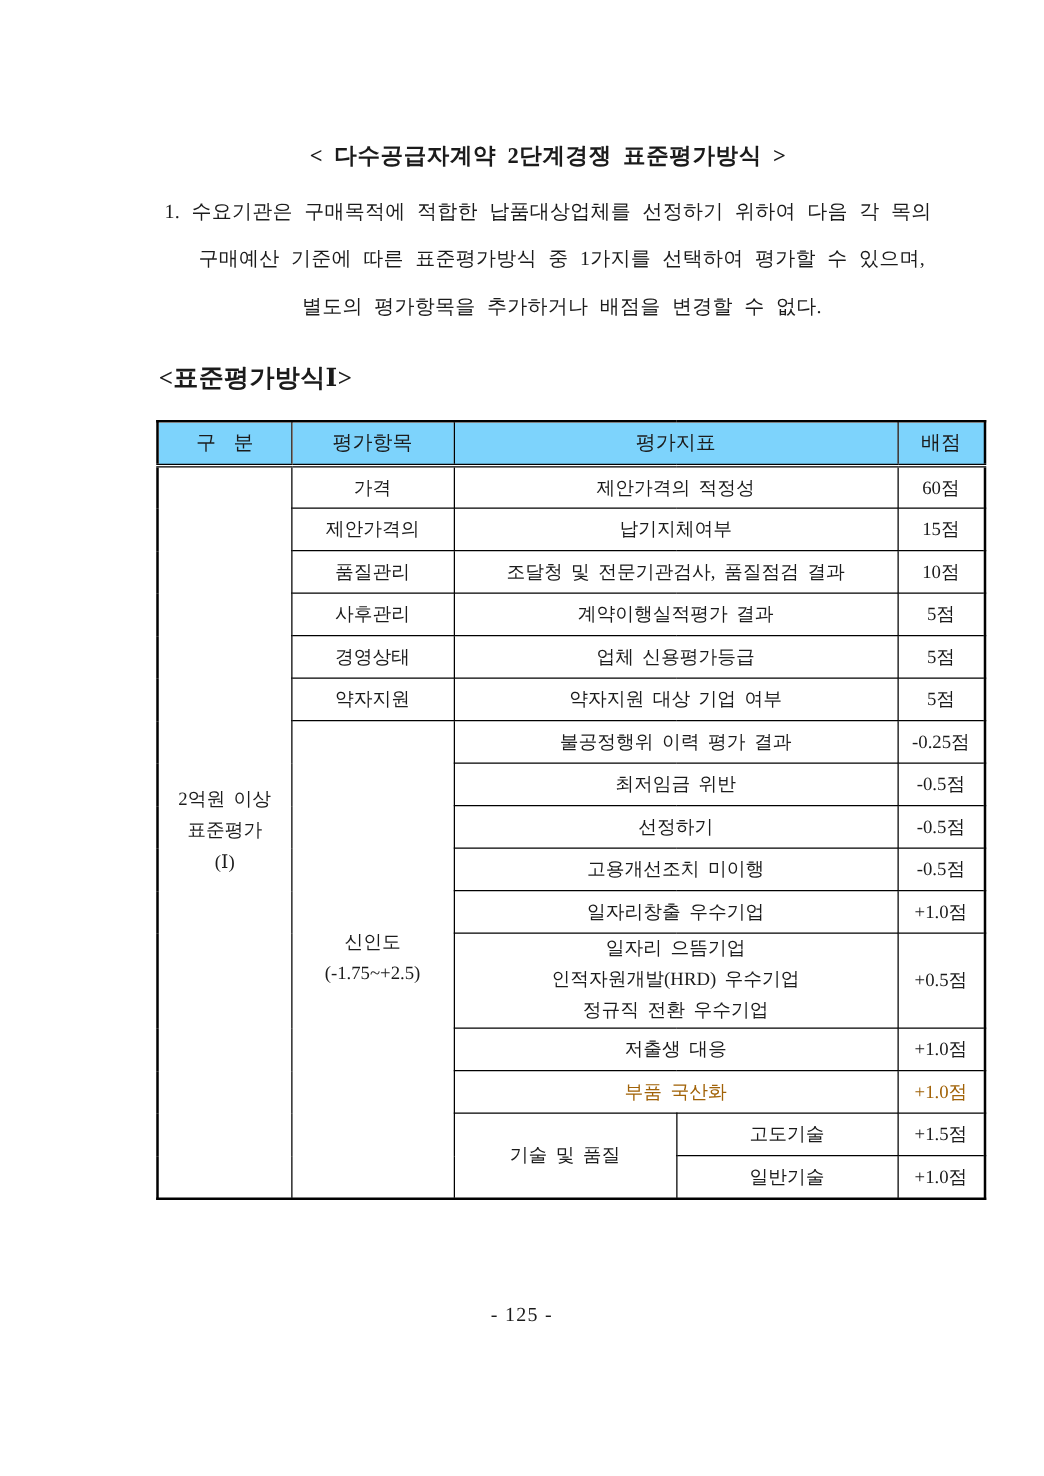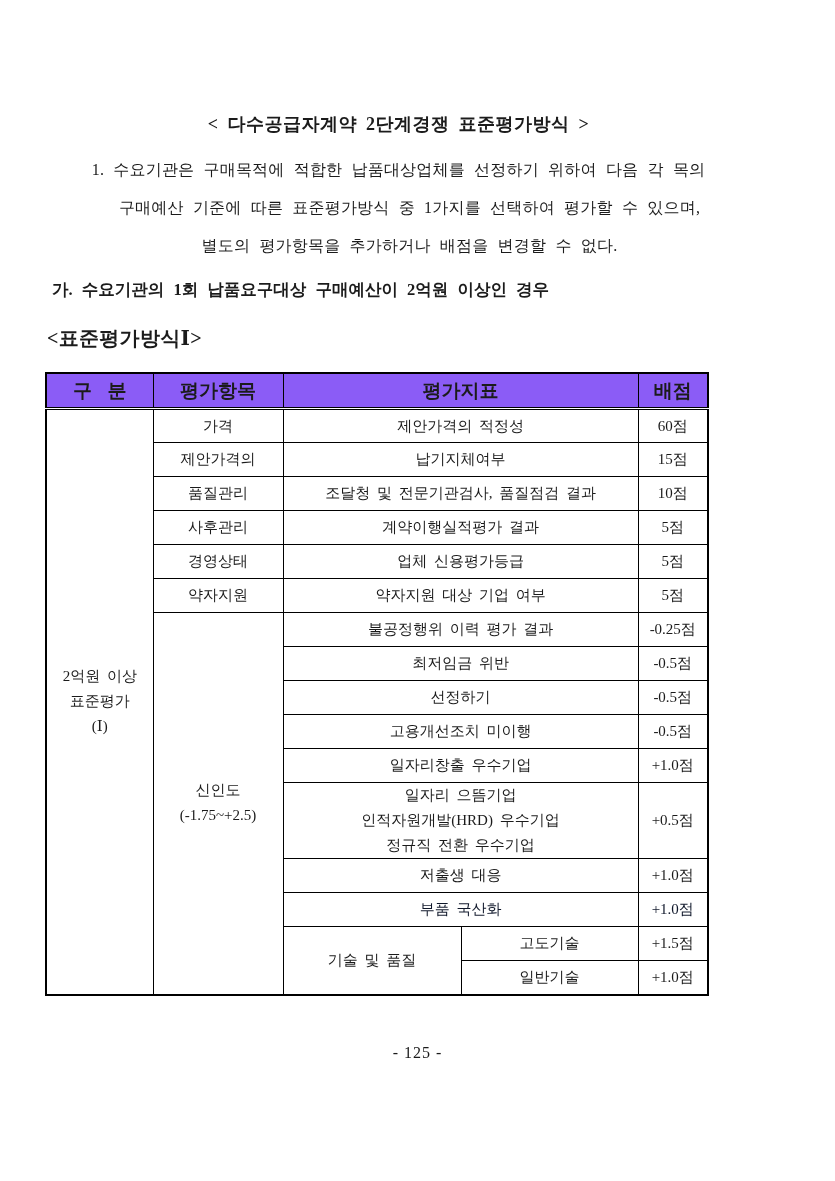--- a/index.html
+++ b/index.html
@@ -3,21 +3,21 @@
 <meta charset="utf-8">
 <style>
   html,body { margin:0; padding:0; background:#ffffff; }
   body {
     width:835px; height:1181px;
     font-family:"Liberation Serif","DejaVu Serif",serif;
     color:#1b1b1b;
     position:relative;
     overflow:hidden;
   }
-  .content { padding:112px 78px 0 40px; }
+  .content { padding:112px 78px 0 120px; }
 
   .title {
     text-align:center; font-weight:bold; font-size:18px;
     letter-spacing:0.5px; word-spacing:4px; margin:0;
   }
 
   .para { margin-top:15px; font-size:16px; line-height:38px;
           letter-spacing:0.2px; word-spacing:5px;text-align:center; }
   .para .cont { margin-left:22px; }
 
@@ -37,50 +37,49 @@
     border:2px solid #000;
     font-size:15px;
   }
   .eval th, .eval td {
     border:1px solid #000;
     text-align:center; vertical-align:middle;
     padding:0 2px; word-spacing:3px;
     overflow:hidden;
   }
   .eval thead th {
-    background:#8b5cf6; font-weight:bold;
+    background:#7dd3fc; font-weight:normal;
     border-bottom:3px double #000;
-    height:33px; font-size:19px;
+    height:33px; font-size:16px;
   }
   .eval tr.std  { height:34px; }
   .eval tr.tall { height:76px; }
   .pre      { white-space:pre; }
   .pre-line { white-space:pre-line; line-height:25px; }
-  .blue     { color:#0f172a; }
+  .blue     { color:#a16207; }
 
   .page-number {
     position:absolute; top:1044px; left:0;
     width:100%; text-align:center;
     font-size:16px; letter-spacing:1px;
   }
 </style>
 </head>
 <body>
 
 <div class="content">
 
   <h1 class="title">&lt; 다수공급자계약 2단계경쟁 표준평가방식 &gt;</h1>
 
   <div class="para">
     <div>1. 수요기관은 구매목적에 적합한 납품대상업체를 선정하기 위하여 다음 각 목의</div>
     <div class="cont">구매예산 기준에 따른 표준평가방식 중 1가지를 선택하여 평가할 수 있으며,</div>
     <div class="cont">별도의 평가항목을 추가하거나 배점을 변경할 수 없다.</div>
   </div>
 
-  <div class="section-heading">가. 수요기관의 1회 납품요구대상 구매예산이 2억원 이상인 경우</div>
 
   <div class="table-caption">&lt;표준평가방식Ⅰ&gt;</div>
 
   <table class="eval">
     <colgroup>
       <col style="width:107px">
         <col style="width:130px">
       <col style="width:178px">
         <col style="width:177px">
       <col style="width:70px">

